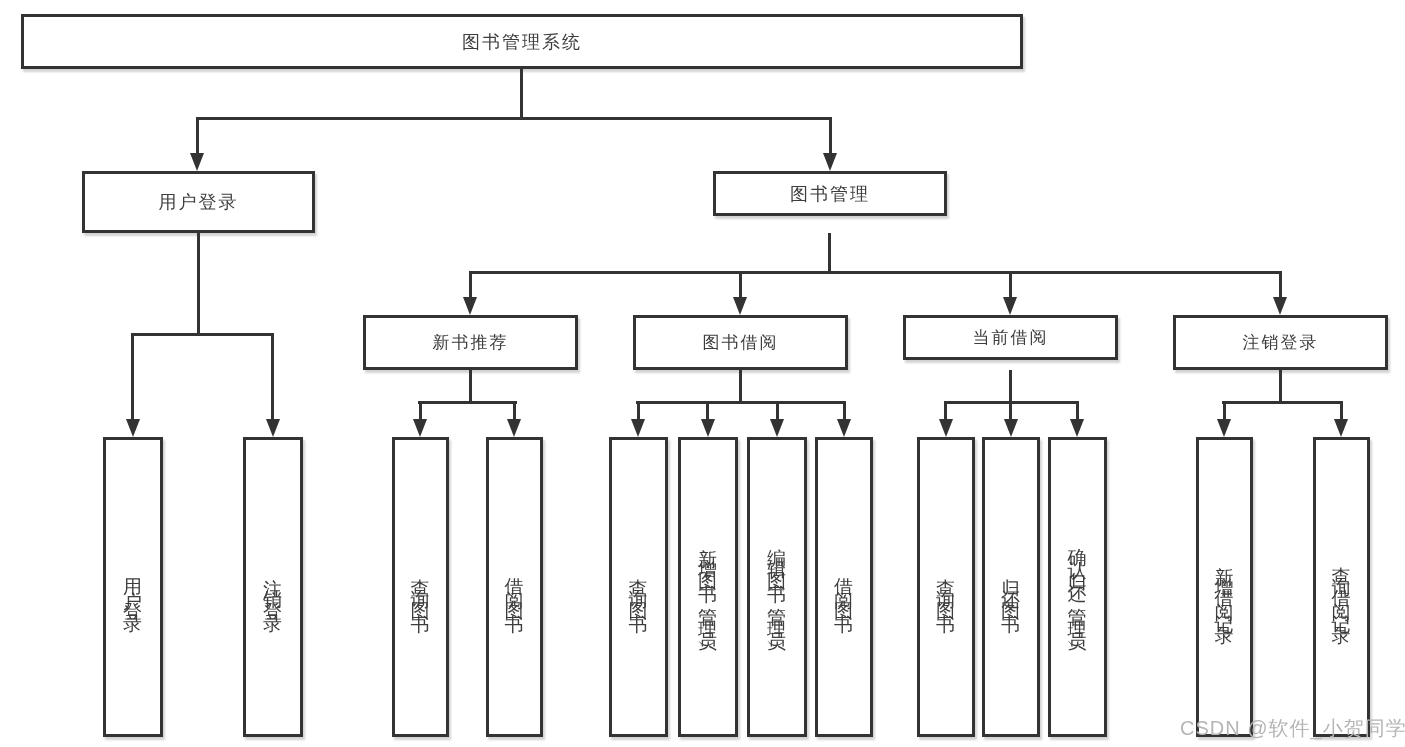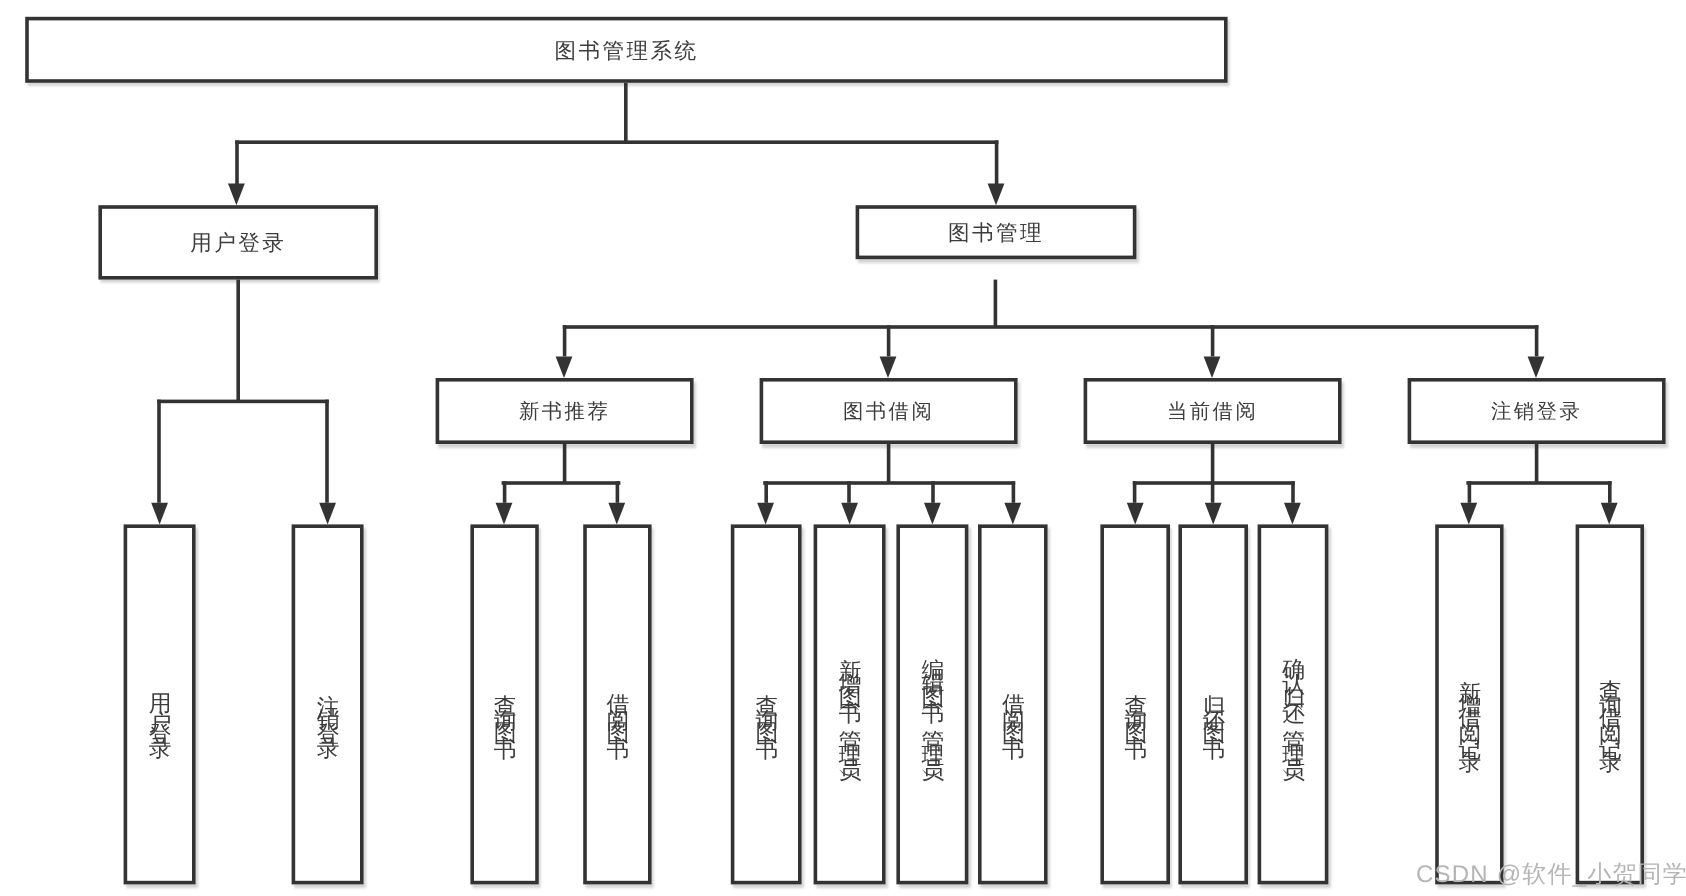--- a/index.html
+++ b/index.html
@@ -76,21 +76,21 @@
   </div>
 
   <div class="box lvl2" style="left:633px;top:315px;width:215px;height:55px;">
     <span class="hlabel">图书借阅</span>
   </div>
 
   <div class="box lvl2" style="left:363px;top:315px;width:215px;height:55px;">
     <span class="hlabel">新书推荐</span>
   </div>
 
-  <div class="box lvl2" style="left:903px;top:315px;width:215px;height:55px;">
+  <div class="box lvl2" style="left:903px;top:315px;width:215px;height:45px;">
     <span class="hlabel">当前借阅</span>
   </div>
 
   <div class="box lvl2" style="left:1173px;top:315px;width:215px;height:55px;">
     <span class="hlabel">注销登录</span>
   </div>
 
   <div class="box leaf" style="left:103px;top:437px;width:60px;height:300px;">
     <span class="vlabel">用户登录</span>
   </div>

